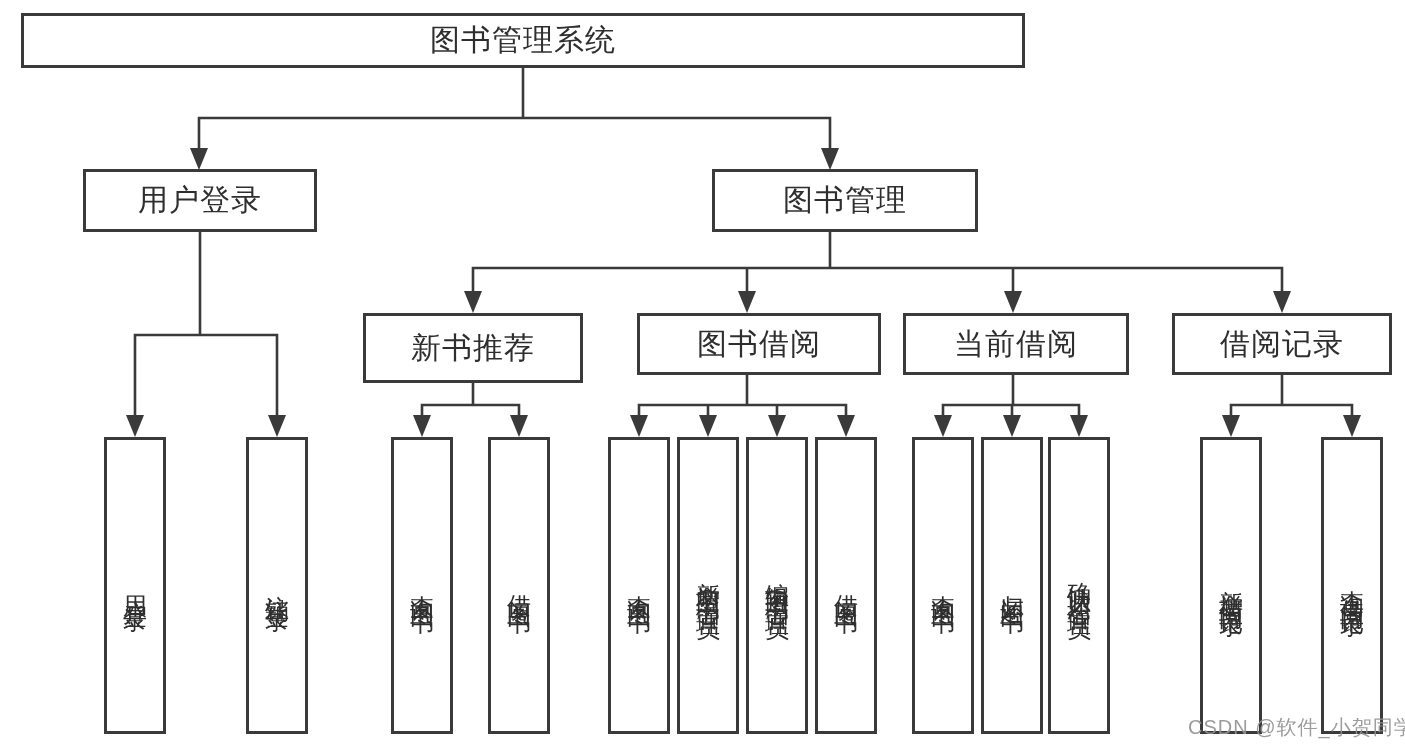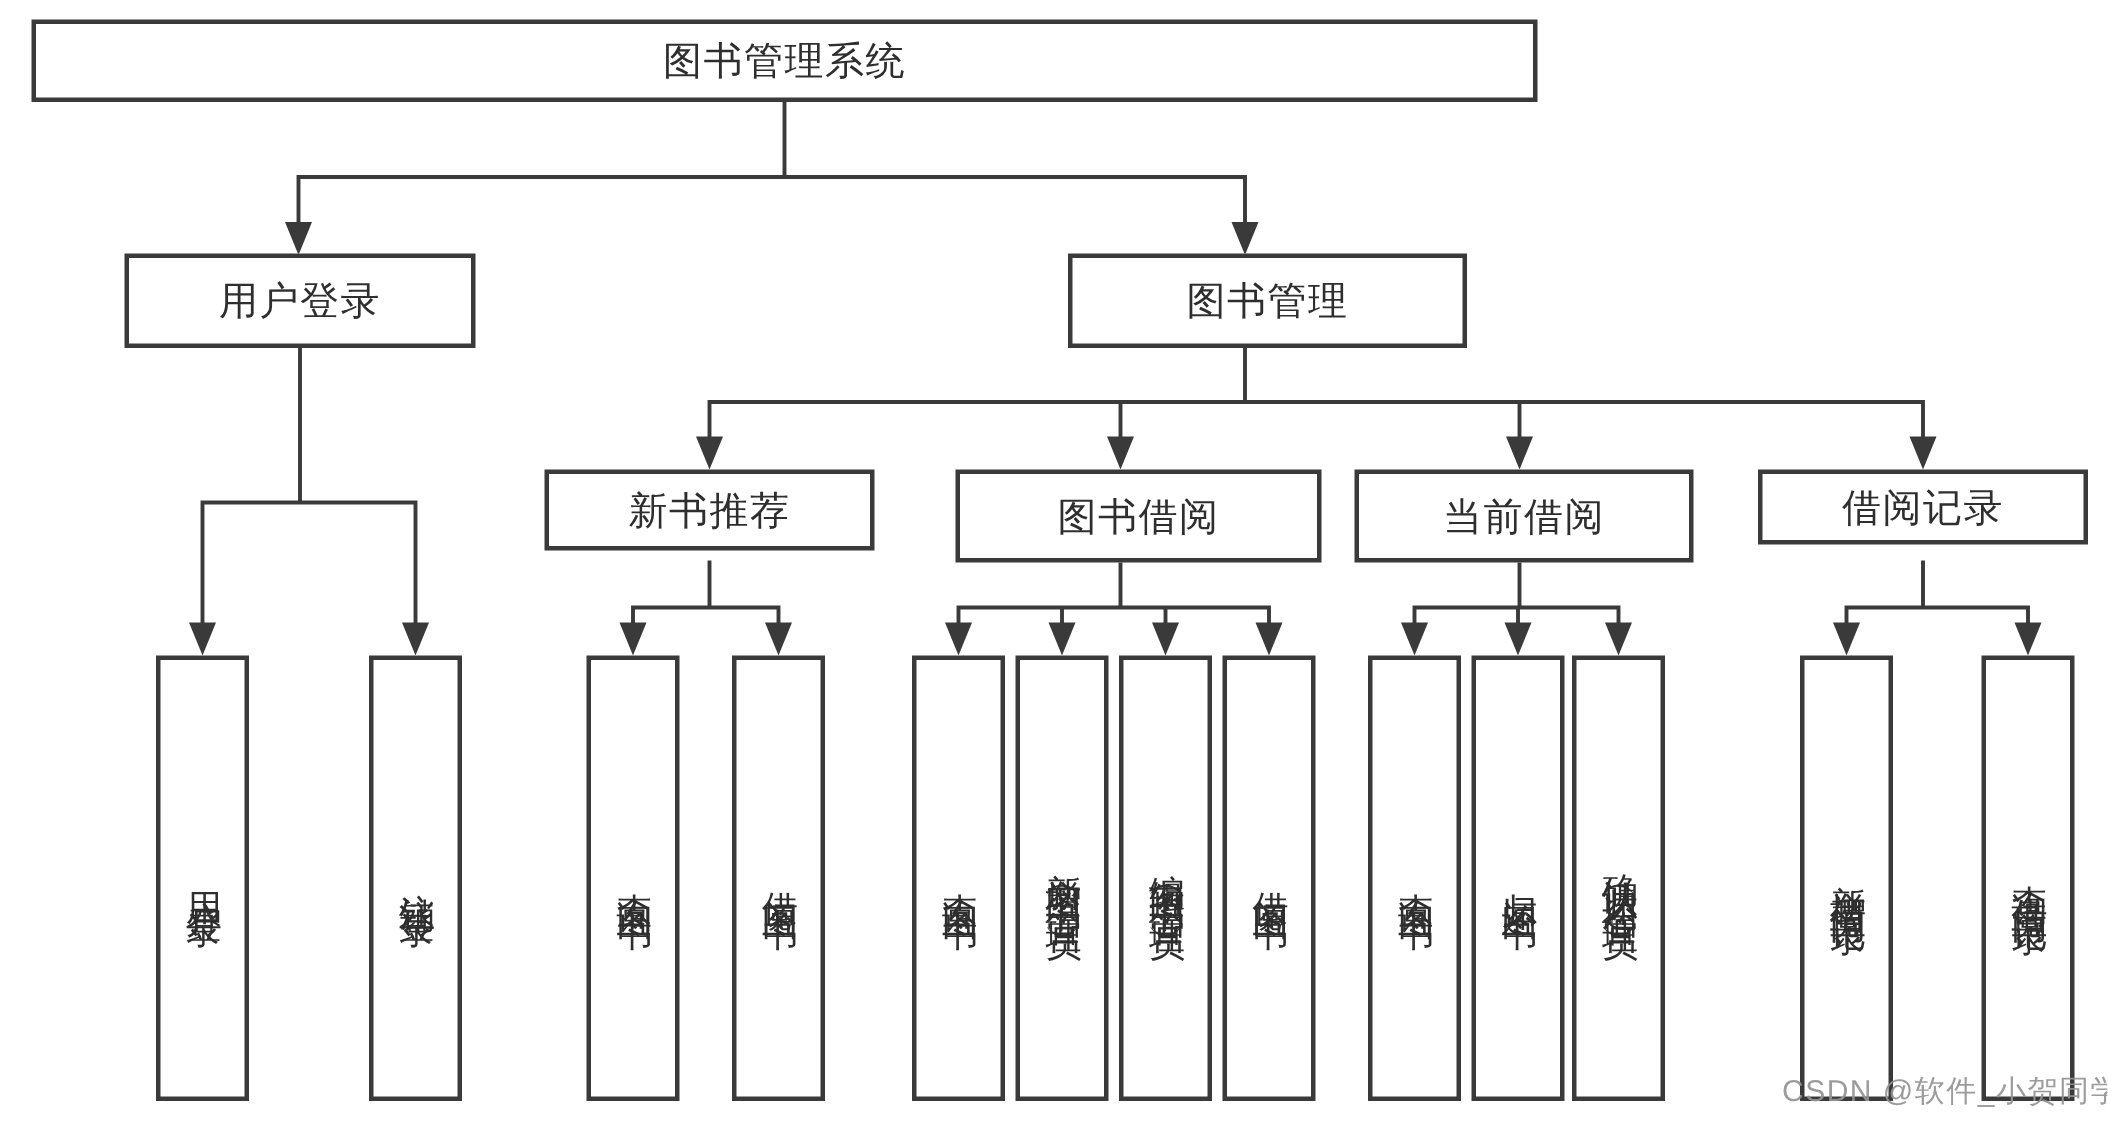--- a/index.html
+++ b/index.html
@@ -21,21 +21,21 @@
   .hnode {
     position: absolute;
     box-sizing: border-box;
     border: 3px solid #3a3a3a;
     background: #ffffff;
     display: flex;
     align-items: center;
     justify-content: center;
   }
   .hnode .lbl {
-    font-size: 26px;
+    font-size: 30px;
     letter-spacing: 1px;
     white-space: nowrap;
   }
   .vnode {
     position: absolute;
     top: 437px;
     width: 62px;
     height: 297px;
     box-sizing: border-box;
     border: 3px solid #3a3a3a;
@@ -104,30 +104,30 @@
     <span class="lbl">图书管理系统</span>
   </div>
 
   <div class="hnode" style="left:83px; top:169px; width:234px; height:63px;">
     <span class="lbl">用户登录</span>
   </div>
   <div class="hnode" style="left:712px; top:169px; width:266px; height:63px;">
     <span class="lbl">图书管理</span>
   </div>
 
-  <div class="hnode" style="left:363px; top:313px; width:220px; height:54px;">
+  <div class="hnode" style="left:363px; top:313px; width:220px; height:70px;">
     <span class="lbl">新书推荐</span>
   </div>
   <div class="hnode" style="left:637px; top:313px; width:244px; height:62px;">
     <span class="lbl">图书借阅</span>
   </div>
   <div class="hnode" style="left:903px; top:313px; width:226px; height:62px;">
     <span class="lbl">当前借阅</span>
   </div>
-  <div class="hnode" style="left:1172px; top:313px; width:220px; height:50px;">
+  <div class="hnode" style="left:1172px; top:313px; width:220px; height:62px;">
     <span class="lbl">借阅记录</span>
   </div>
 
   <div class="vnode" style="left:104px;">
     <span class="vlbl">用户登录</span>
   </div>
   <div class="vnode" style="left:246px;">
     <span class="vlbl">注销登录</span>
   </div>
 

